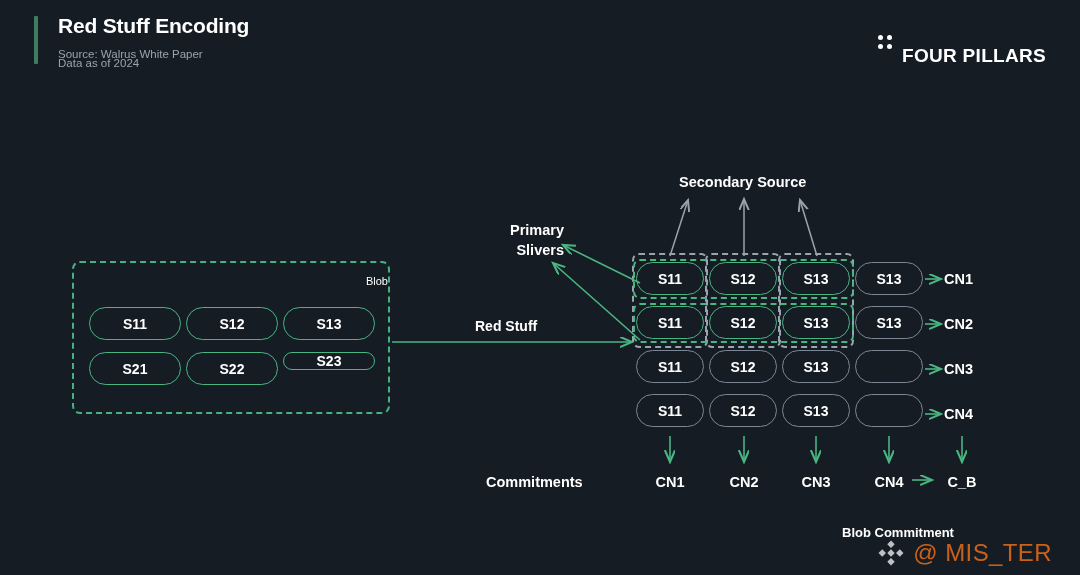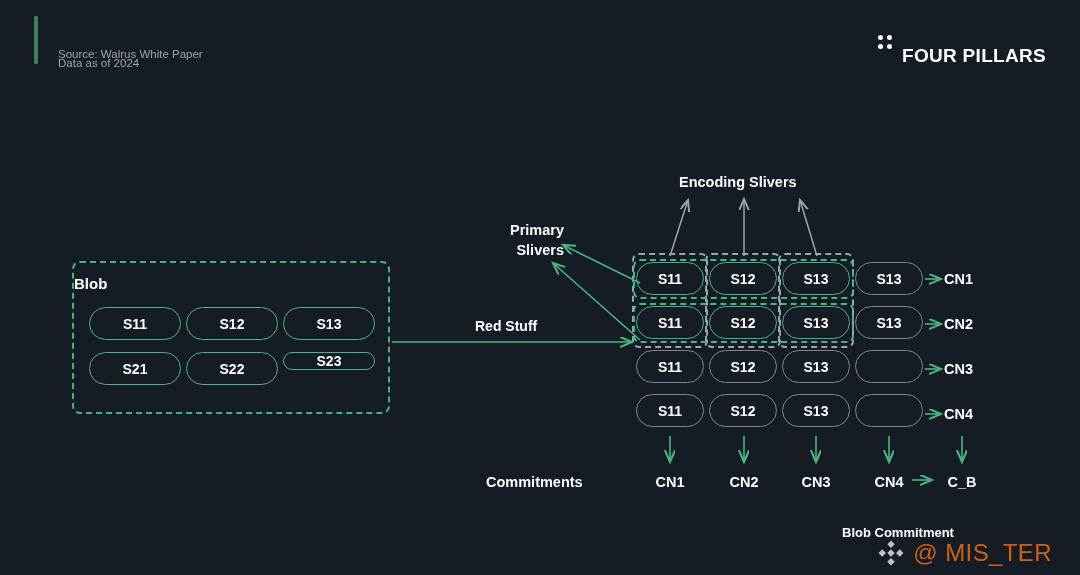--- a/index.html
+++ b/index.html
@@ -52,21 +52,21 @@
 
   
   .blob-box {
     position: absolute; left: 72px; top: 261px;
     width: 318px; height: 153px;
     border: 2px dashed #46b37e;
     border-radius: 8px;
   }
   .blob-title {
     position: absolute; left: 0; right: 0; top: 12px;
-    text-align: left; color: #ffffff; font-size: 15px; font-weight: bold;
+    text-align: right; color: #ffffff; font-size: 11px; font-weight: normal;
   }
   .blob-grid {
     position: absolute; left: 15px; top: 44px;
     display: grid;
     grid-template-columns: repeat(3, 92px);
     grid-template-rows: repeat(2, 33px);
     gap: 12px 5px;
   }
 
   
@@ -136,20 +136,21 @@
     opacity: 0.8;
   }
   .wm-text { font-size: 24px; color: #f97316; letter-spacing: 0.4px; }
 </style>
 </head>
 <body>
 
 <div id="stage">
 
   <div class="hdr-accent"></div>
+  <div class="hdr-title">Red Stuff Encoding</div>
   <div class="hdr-sub1">Source: Walrus White Paper</div>
   <div class="hdr-sub2">Data as of 2024</div>
 
   <div class="brand">
     <span class="brand-dots">
       <i></i>
         <i></i>
         <i></i>
         <i></i>
     </span>
@@ -189,21 +190,21 @@
     <div class="pill gray">S13</div>
     <div class="pill gray empty"></div>
   </div>
 
   <div class="band-col c1"></div>
   <div class="band-col c2"></div>
   <div class="band-col c3"></div>
   <div class="band-row r1"></div>
   <div class="band-row r2"></div>
 
-  <div class="lbl lbl-secondary">Encoding Slivers</div>
+  <div class="lbl lbl-secondary">Secondary Source</div>
   <div class="lbl lbl-primary">
     <div>Primary</div>
     <div>Slivers</div>
   </div>
   <div class="lbl lbl-redstuff">Red Stuff</div>
   <div class="lbl lbl-commit">Commitments</div>
   <div class="lbl lbl-blobcmt">Blob Commitment</div>
 
   <div class="cn-out" style="left:944px; top:271px;">CN1</div>
   <div class="cn-out" style="left:944px; top:316px;">CN2</div>

